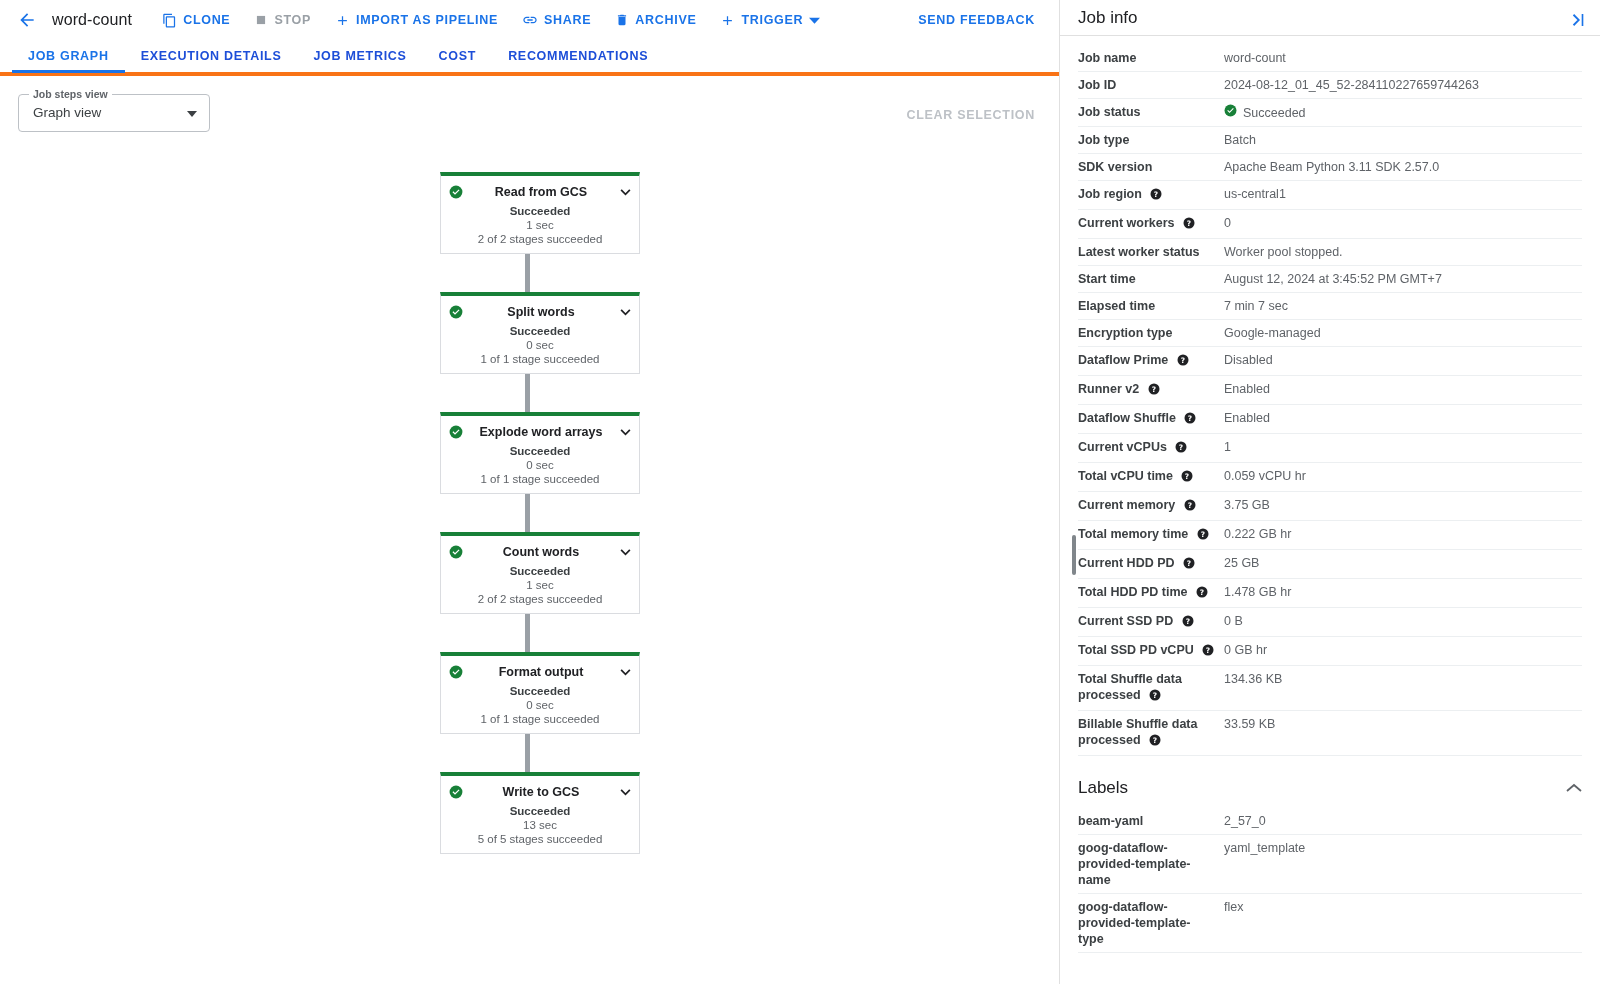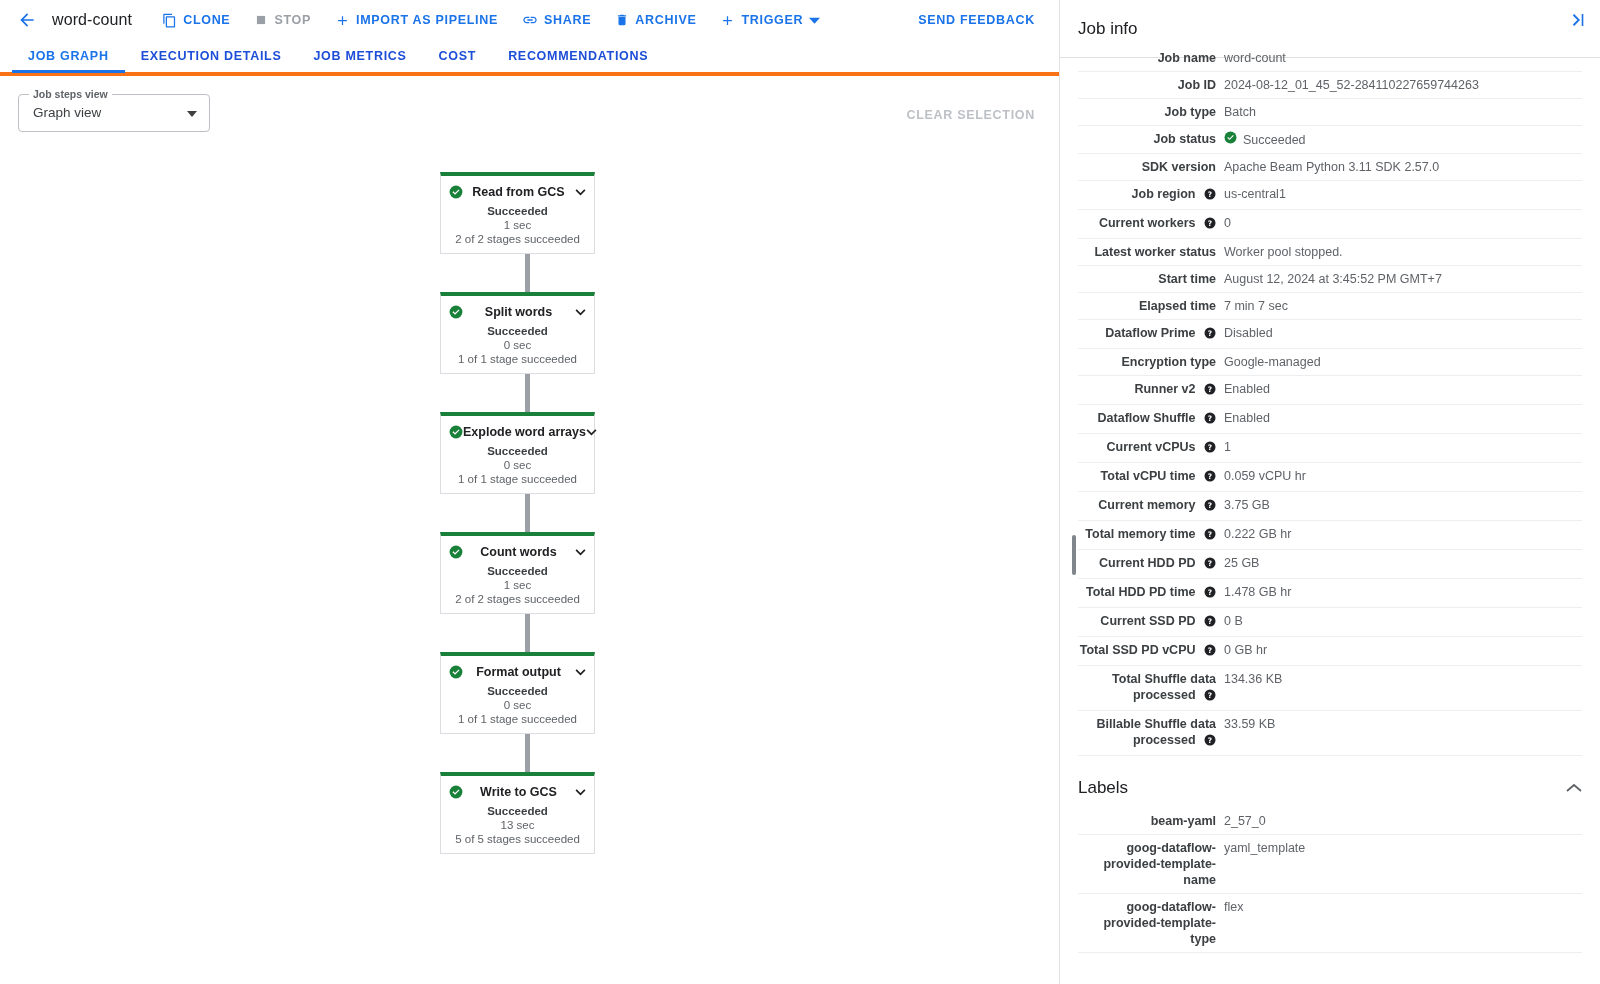--- a/index.html
+++ b/index.html
@@ -137,21 +137,21 @@
   
   .graph {
     position: absolute;
     left: 0; top: 146px;
     width: 1059px; height: 838px;
     overflow: hidden;
   }
   .node {
     position: absolute;
     left: 440px;
-    width: 155px;
+    width: 200px;
     background: #fff;
     border: 1px solid #dadce0;
     border-top: 4px solid #188038;
     box-shadow: 0 0 0 0 rgba(0,0,0,0);
     cursor: pointer;
     padding: 6px 0 8px 0;
     text-align: center;
   }
   .node-head {
     display: flex; align-items: center;
@@ -202,21 +202,21 @@
   }
 
   
   .right {
     width: 540px; height: 984px;
     position: relative;
     background: #fff;
     overflow: hidden;
   }
   .panel-header {
-    height: 58px;
+    height: 36px;
     display: flex; align-items: center;
     padding: 0 18px;
     border-bottom: 1px solid #e0e0e0;
     position: relative;
   }
   .panel-title {
     font-size: 17px;
     color: #202124;
   }
   .collapse-btn {
@@ -237,21 +237,20 @@
     vertical-align: top;
     padding: 5px 0 5px 0;
     font-size: 12.5px;
     line-height: 16px;
   }
   .kv-key {
     width: 146px;
     font-weight: bold;
     color: #3c4043;
     padding-right: 8px !important;
-    text-align: right;
   }
   .kv-val { color: #5f6368; }
   .help-ic {
     display: inline-block;
     vertical-align: -2px;
     margin-left: 5px;
   }
   .status-val { display: flex; align-items: center; gap: 6px; }
 
   .section-head {
@@ -519,40 +518,40 @@
 
       <table class="kv-table">
         <tbody>
           <tr>
             <td class="kv-key">Job name</td>
             <td class="kv-val">word-count</td>
           </tr>
           <tr>
             <td class="kv-key">Job ID</td>
             <td class="kv-val">2024-08-12_01_45_52-284110227659744263</td>
-          </tr>
-          <tr>
-            <td class="kv-key">Job type</td>
-            <td class="kv-val">Batch</td>
           </tr>
           <tr>
             <td class="kv-key">Job status</td>
             <td class="kv-val">
               <span class="status-val">
                 <span>
                   <svg width="13" height="13" viewBox="0 0 24 24">
                       <circle cx="12" cy="12" r="11" fill="#188038"></circle>
                       <path fill="#fff" d="M10.3 16.6L6 12.3l1.4-1.4 2.9 2.9 6.3-6.3L18 8.9z"></path>
                     </svg>
                 </span>
                 <span>Succeeded</span>
               </span>
             </td>
           </tr>
           <tr>
+            <td class="kv-key">Job type</td>
+            <td class="kv-val">Batch</td>
+          </tr>
+          <tr>
             <td class="kv-key">SDK version</td>
             <td class="kv-val">Apache Beam Python 3.11 SDK 2.57.0</td>
           </tr>
           <tr>
             <td class="kv-key">
               <span>Job region</span>
               <span class="help-ic">
                 <svg width="12" height="12" viewBox="0 0 24 24">
                     <circle cx="12" cy="12" r="11" fill="#202124"></circle>
                     <text x="12" y="17" font-size="15" font-weight="bold" text-anchor="middle" fill="#fff" font-family="DejaVu Sans">?</text>
@@ -579,34 +578,34 @@
           </tr>
           <tr>
             <td class="kv-key">Start time</td>
             <td class="kv-val">August 12, 2024 at 3:45:52 PM GMT+7</td>
           </tr>
           <tr>
             <td class="kv-key">Elapsed time</td>
             <td class="kv-val">7 min 7 sec</td>
           </tr>
           <tr>
+            <td class="kv-key">Encryption type</td>
+            <td class="kv-val">Google-managed</td>
+          </tr>
+          <tr>
             <td class="kv-key">
               <span>Dataflow Prime</span>
               <span class="help-ic">
                 <svg width="12" height="12" viewBox="0 0 24 24">
                     <circle cx="12" cy="12" r="11" fill="#202124"></circle>
                     <text x="12" y="17" font-size="15" font-weight="bold" text-anchor="middle" fill="#fff" font-family="DejaVu Sans">?</text>
                   </svg>
               </span>
             </td>
             <td class="kv-val">Disabled</td>
-          </tr>
-          <tr>
-            <td class="kv-key">Encryption type</td>
-            <td class="kv-val">Google-managed</td>
           </tr>
           <tr>
             <td class="kv-key">
               <span>Runner v2</span>
               <span class="help-ic">
                 <svg width="12" height="12" viewBox="0 0 24 24">
                     <circle cx="12" cy="12" r="11" fill="#202124"></circle>
                     <text x="12" y="17" font-size="15" font-weight="bold" text-anchor="middle" fill="#fff" font-family="DejaVu Sans">?</text>
                   </svg>
               </span>

